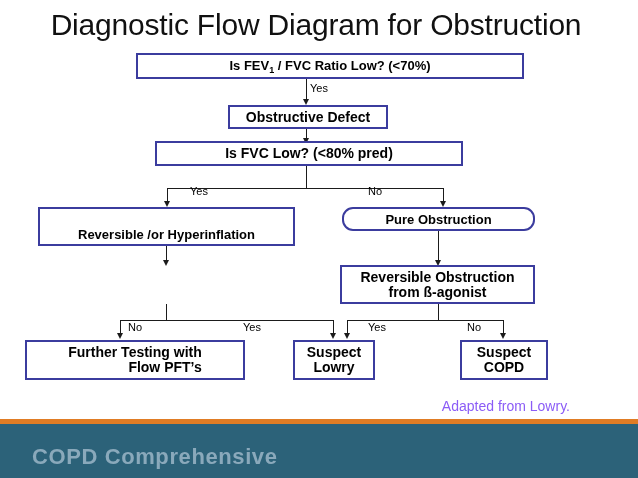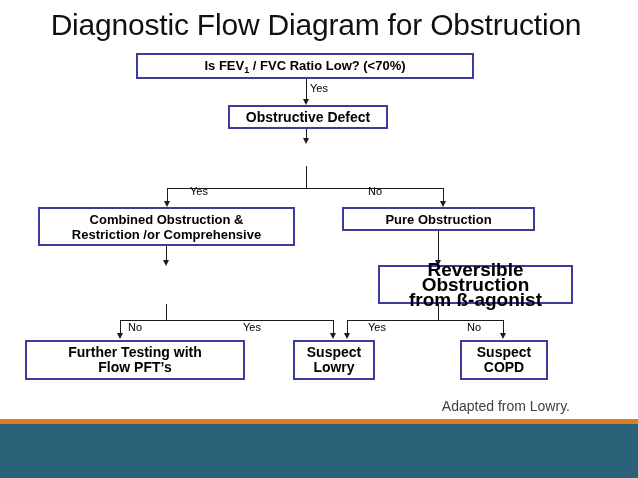--- a/index.html
+++ b/index.html
@@ -81,21 +81,21 @@
     white-space: nowrap;
     line-height: 12px;
   }
 
   
   #attribution {
     position: absolute;
     right: 68px;
     top: 398px;
     font-size: 14px;
-    color: #404040;
+    color: #8b5cf6;
     white-space: nowrap;
   }
 
   
   #footer-band {
     position: absolute;
     left: 0;
     top: 424px;
     width: 638px;
     height: 54px;
@@ -120,66 +120,69 @@
     white-space: nowrap;
   }
 </style>
 </head>
 <body>
 
 <div id="slide">
 
   <div id="slide-title">Diagnostic Flow Diagram for Obstruction</div>
 
-  <div class="node" style="left:136px; top:53px; width:338px; height:26px;">
+  <div class="node" style="left:136px; top:53px; width:388px; height:26px;">
     <span class="txt">
       <span>Is FEV</span><sub>1</sub><span> / FVC Ratio Low? (&lt;70%)</span>
     </span>
   </div>
 
   <div class="vline" style="left:306px; top:79px; height:22px;"></div>
   <div class="arrow" style="left:303px; top:99px;"></div>
   <div class="edge-label" style="left:310px; top:82px;">Yes</div>
 
   <div class="node" style="left:228px; top:105px; width:160px; height:24px; font-size:14px;">
     <span class="txt">Obstructive Defect</span>
   </div>
 
   <div class="vline" style="left:306px; top:129px; height:12px;"></div>
   <div class="arrow" style="left:303px; top:138px;"></div>
 
+  <div class="node" style="left:155px; top:141px; width:308px; height:25px; font-size:14px;">
+    <span class="txt">Is FVC Low? (&lt;80% pred)</span>
+  </div>
 
   <div class="vline" style="left:306px; top:166px; height:22px;"></div>
   <div class="hline" style="left:167px; top:188px; width:276px;"></div>
   <div class="vline" style="left:167px; top:188px; height:17px;"></div>
   <div class="arrow" style="left:164px; top:201px;"></div>
   <div class="vline" style="left:443px; top:188px; height:17px;"></div>
   <div class="arrow" style="left:440px; top:201px;"></div>
   <div class="edge-label" style="left:190px; top:185px;">Yes</div>
   <div class="edge-label" style="left:368px; top:185px;">No</div>
 
   <div class="node" style="left:38px; top:207px; width:257px; height:39px;">
     <span class="txt">
-      <span>Combined Obstruction &amp;</span><br>
-      <span>Restriction /or Comprehensive</span>
-    </span>
-  </div>
-
-  <div class="node" style="left:342px; top:207px; width:193px; height:24px;">
+      <br>
+      <span>Reversible /or Hyperinflation</span>
+    </span>
+  </div>
+
+  <div class="node" style="left:342px; top:207px; width:193px; height:24px;border-radius:11px;">
     <span class="txt">Pure Obstruction</span>
   </div>
 
   <div class="vline" style="left:166px; top:246px; height:18px;"></div>
   <div class="arrow" style="left:163px; top:260px;"></div>
 
   <div class="vline" style="left:438px; top:231px; height:33px;"></div>
   <div class="arrow" style="left:435px; top:260px;"></div>
 
 
-  <div class="node" style="left:340px; top:265px; width:195px; height:39px; font-size:19px;margin-left:38px;">
+  <div class="node" style="left:340px; top:265px; width:195px; height:39px; font-size:14px;">
     <span class="txt">
       <span>Reversible Obstruction</span><br>
       <span>from ß-agonist</span>
     </span>
   </div>
 
   <div class="vline" style="left:166px; top:304px; height:16px;"></div>
   <div class="hline" style="left:120px; top:320px; width:213px;"></div>
   <div class="vline" style="left:120px; top:320px; height:17px;"></div>
   <div class="arrow" style="left:117px; top:333px;"></div>
@@ -190,21 +193,21 @@
 
   <div class="vline" style="left:438px; top:304px; height:16px;"></div>
   <div class="hline" style="left:347px; top:320px; width:156px;"></div>
   <div class="vline" style="left:347px; top:320px; height:17px;"></div>
   <div class="arrow" style="left:344px; top:333px;"></div>
   <div class="vline" style="left:503px; top:320px; height:17px;"></div>
   <div class="arrow" style="left:500px; top:333px;"></div>
   <div class="edge-label" style="left:368px; top:321px;">Yes</div>
   <div class="edge-label" style="left:467px; top:321px;">No</div>
 
-  <div class="node" style="left:25px; top:340px; width:220px; height:40px; font-size:14px;">
+  <div class="node" style="left:25px; top:340px; width:220px; height:40px; font-size:14px;text-align:right;">
     <span class="txt">
       <span>Further Testing with</span><br>
       <span>Flow PFT’s</span>
     </span>
   </div>
 
   <div class="node" style="left:293px; top:340px; width:82px; height:40px; font-size:14px;">
     <span class="txt">
       <span>Suspect</span><br>
       <span>Lowry</span>
@@ -215,14 +218,15 @@
     <span class="txt">
       <span>Suspect</span><br>
       <span>COPD</span>
     </span>
   </div>
 
   <div id="attribution">Adapted from Lowry.</div>
 
   <div id="footer-stripe"></div>
   <div id="footer-band"></div>
+  <div id="footer-text">COPD Comprehensive</div>
 
 </div>
 
 </body></html>

